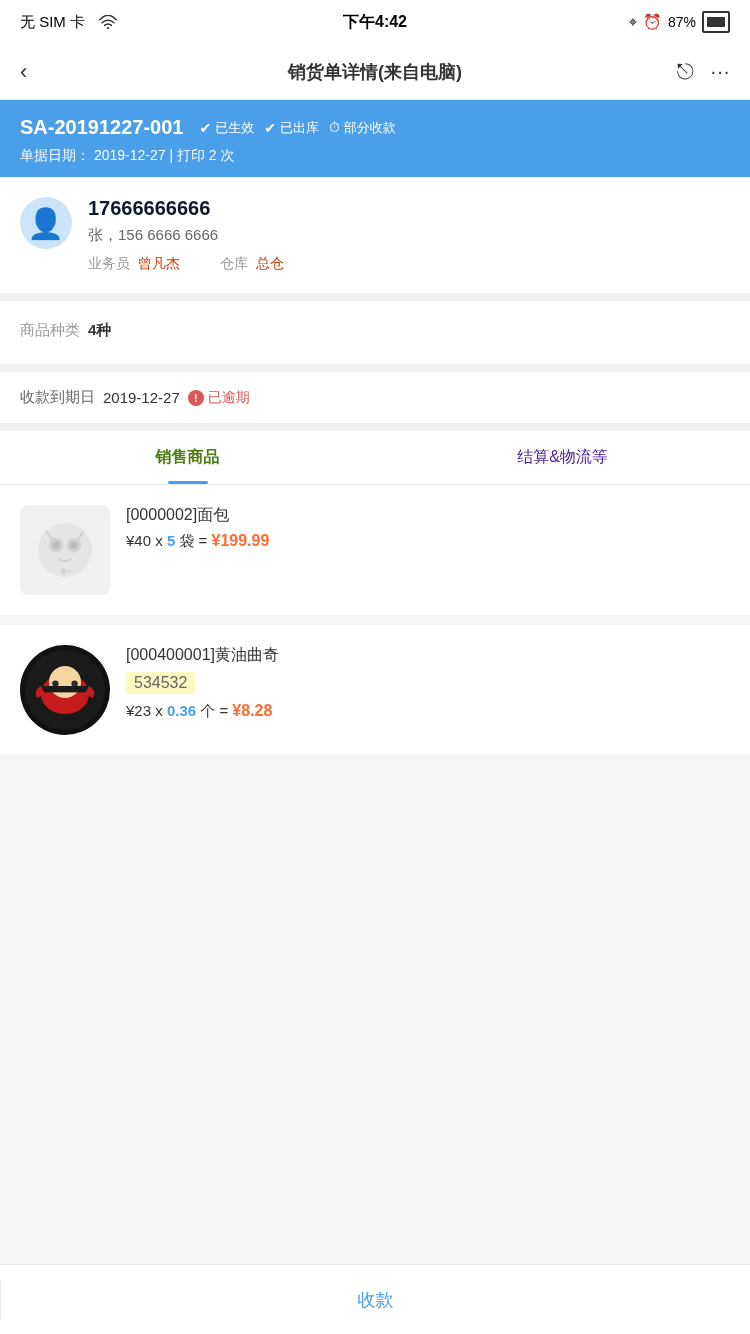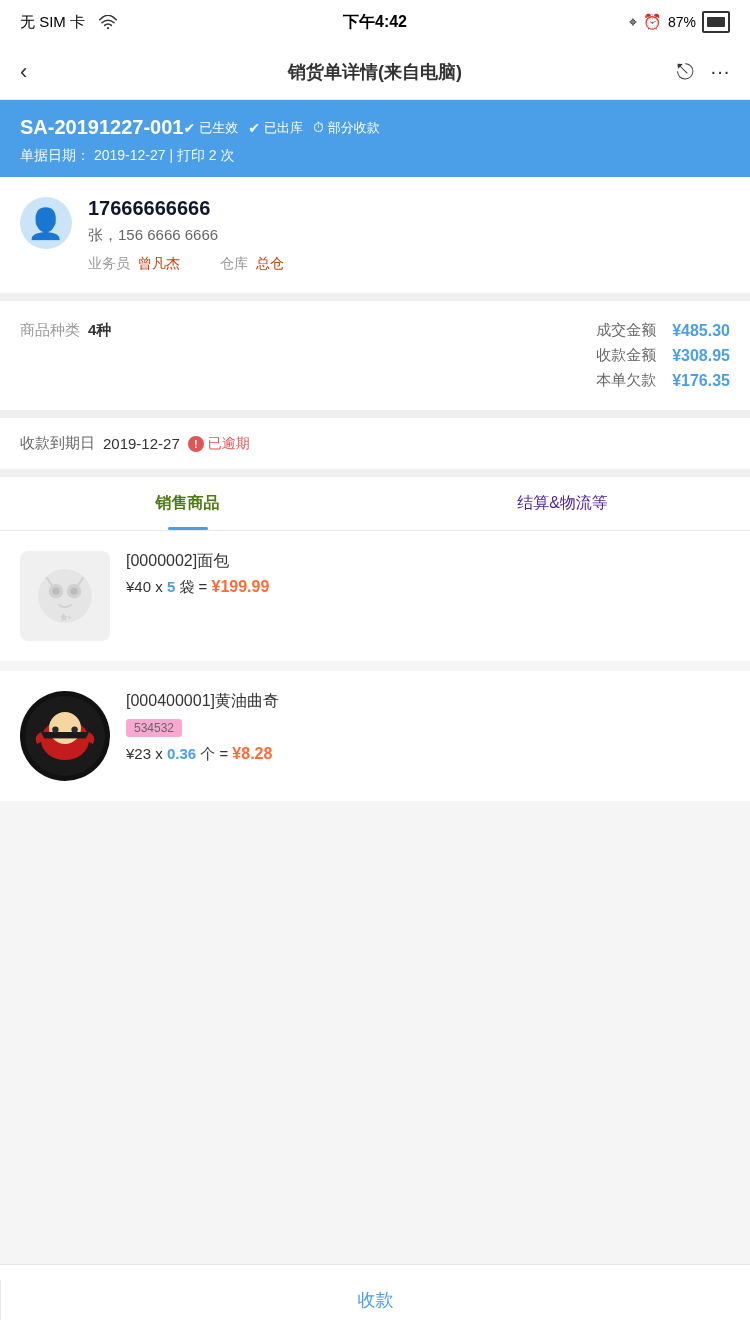--- a/index.html
+++ b/index.html
@@ -52,20 +52,21 @@
     .nav-icon { font-size: 20px; color: #333; cursor: pointer; }
 
     
     .header-banner {
       background: #4a9fe8;
       padding: 16px 20px 12px;
     }
     .banner-top {
       display: flex;
       align-items: center;
+      gap: 16px;
       margin-bottom: 8px;
     }
     .order-id {
       font-size: 20px;
       font-weight: 700;
       color: #fff;
     }
     .badge-group {
       display: flex;
       align-items: center;
@@ -259,23 +260,23 @@
 
     .product-info { flex: 1; }
     .product-name {
       font-size: 16px;
       color: #333;
       font-weight: 500;
       margin-bottom: 6px;
     }
     .product-sku-badge {
       display: inline-block;
-      background: #f9a8d4;
+      background: #fef9c3;
       color: #666;
-      font-size: 12px;
+      font-size: 16px;
       padding: 2px 8px;
       border-radius: 3px;
       margin-bottom: 8px;
     }
     .product-price-line {
       font-size: 15px;
       color: #333;
     }
     .price-highlight { color: #4a9fe8; font-weight: 600; }
     .price-total { color: #ff6b35; font-weight: 700; font-size: 16px; }
@@ -393,34 +394,20 @@
   </div>
 </div>
 
 <div class="summary-section">
   <div class="summary-left">
     <div class="summary-row">
       <span class="summary-label">商品种类</span>
       <span class="summary-count">4种</span>
     </div>
   </div>
-  <div class="summary-right">
-    <div class="amount-row">
-      <span class="amount-label">成交金额</span>
-      <span class="amount-value">¥485.30</span>
-    </div>
-    <div class="amount-row">
-      <span class="amount-label">收款金额</span>
-      <span class="amount-value">¥308.95</span>
-    </div>
-    <div class="amount-row">
-      <span class="amount-label">本单欠款</span>
-      <span class="amount-value">¥176.35</span>
-    </div>
-  </div>
 </div>
 
 <div class="due-section">
   <span class="due-label">收款到期日</span>
   <span class="due-date">2019-12-27</span>
   <span class="overdue-badge">
     <span class="overdue-dot">!</span>
     <span>已逾期</span>
   </span>
 </div>

